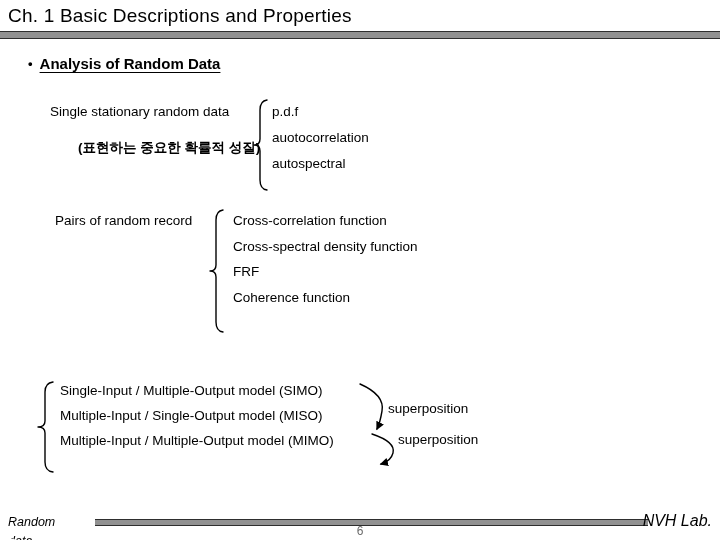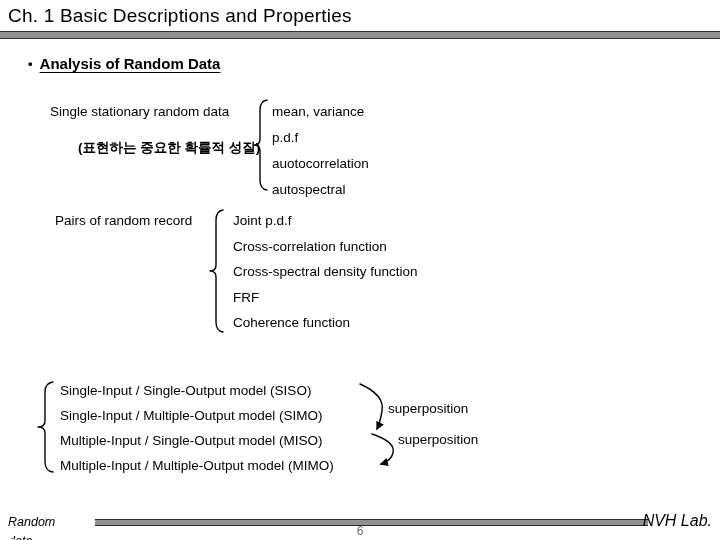--- a/index.html
+++ b/index.html
@@ -40,47 +40,44 @@
   </div>
 
   <div class="txt" style="left:50px;top:104px">Single stationary random data</div>
   <div class="txt korean" style="left:78px;top:139px">(표현하는 중요한 확률적 성질)</div>
 
   <svg style="left:254px;top:99px" width="16" height="92" viewBox="0 0 16 92">
     <path class="stroke" d="M 13,1 Q 6,2 6,11 L 6,40 Q 6,46 0,46 Q 6,46 6,52 L 6,81 Q 6,90 13,91"></path>
   </svg>
 
   <div class="items g1" style="left:272px;top:104px">
-    <div>mean, variance</div>
     <div>p.d.f</div>
     <div>auotocorrelation</div>
     <div>autospectral</div>
   </div>
 
   <div class="txt" style="left:55px;top:213px">Pairs of random record</div>
 
   <svg style="left:210px;top:209px" width="16" height="124" viewBox="0 0 16 124">
     <path class="stroke" d="M 13,1 Q 6,2 6,11 L 6,56 Q 6,62 0,62 Q 6,62 6,68 L 6,113 Q 6,122 13,123"></path>
   </svg>
 
   <div class="items g2" style="left:233px;top:213px">
-    <div>Joint p.d.f</div>
     <div>Cross-correlation function</div>
     <div>Cross-spectral density function</div>
     <div>FRF</div>
     <div>Coherence function</div>
   </div>
 
 
   <svg style="left:38px;top:381px" width="18" height="92" viewBox="0 0 18 92">
     <path class="stroke" d="M 15,1 Q 7,2 7,11 L 7,40 Q 7,46 0,46 Q 7,46 7,52 L 7,81 Q 7,90 15,91"></path>
   </svg>
 
   <div class="items g3" style="left:60px;top:383px">
-    <div>Single-Input / Single-Output model (SISO)</div>
     <div>Single-Input / Multiple-Output model (SIMO)</div>
     <div>Multiple-Input / Single-Output model (MISO)</div>
     <div>Multiple-Input / Multiple-Output model (MIMO)</div>
   </div>
 
   <svg style="left:350px;top:376px" width="145" height="100" viewBox="0 0 145 100">
     <defs>
       <marker id="ah" markerWidth="8" markerHeight="8" refX="5" refY="3" orient="auto">
         <path d="M 0,0 L 6,3 L 0,6 Z" fill="#000"></path>
       </marker>

